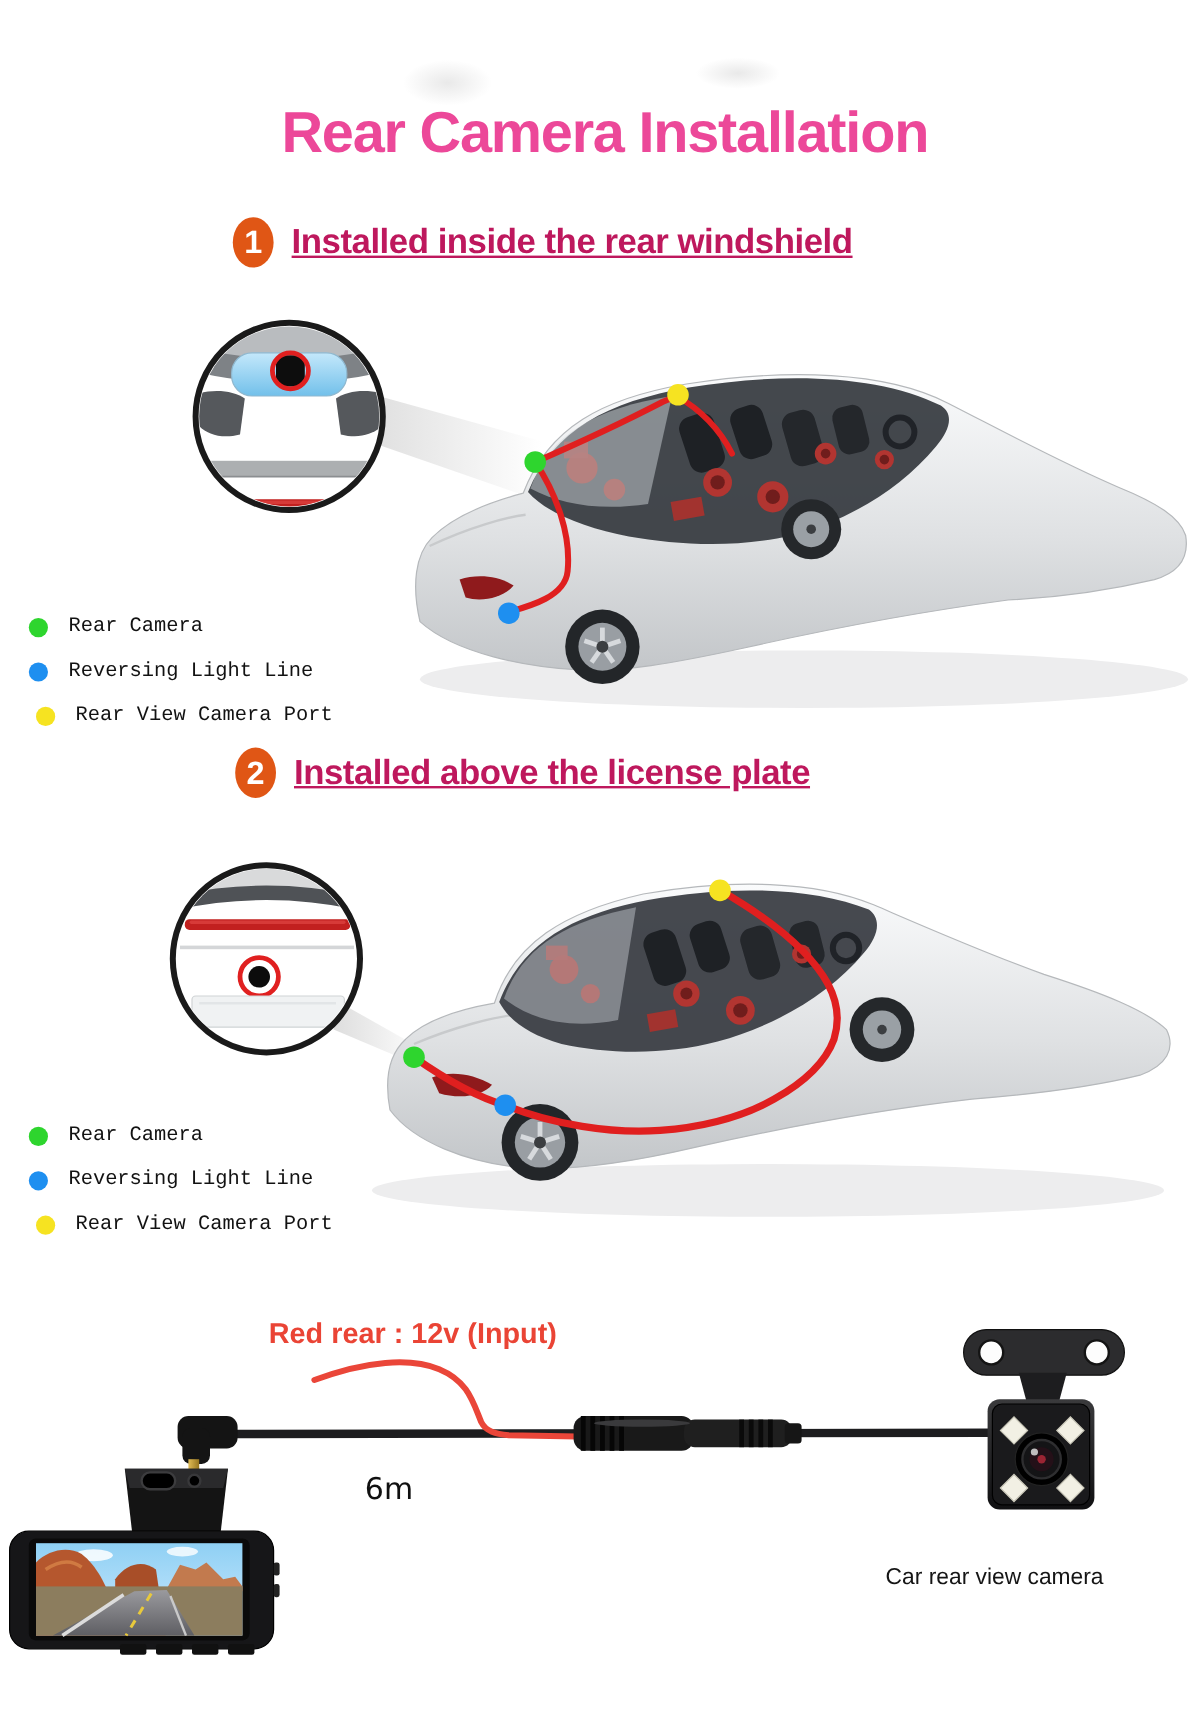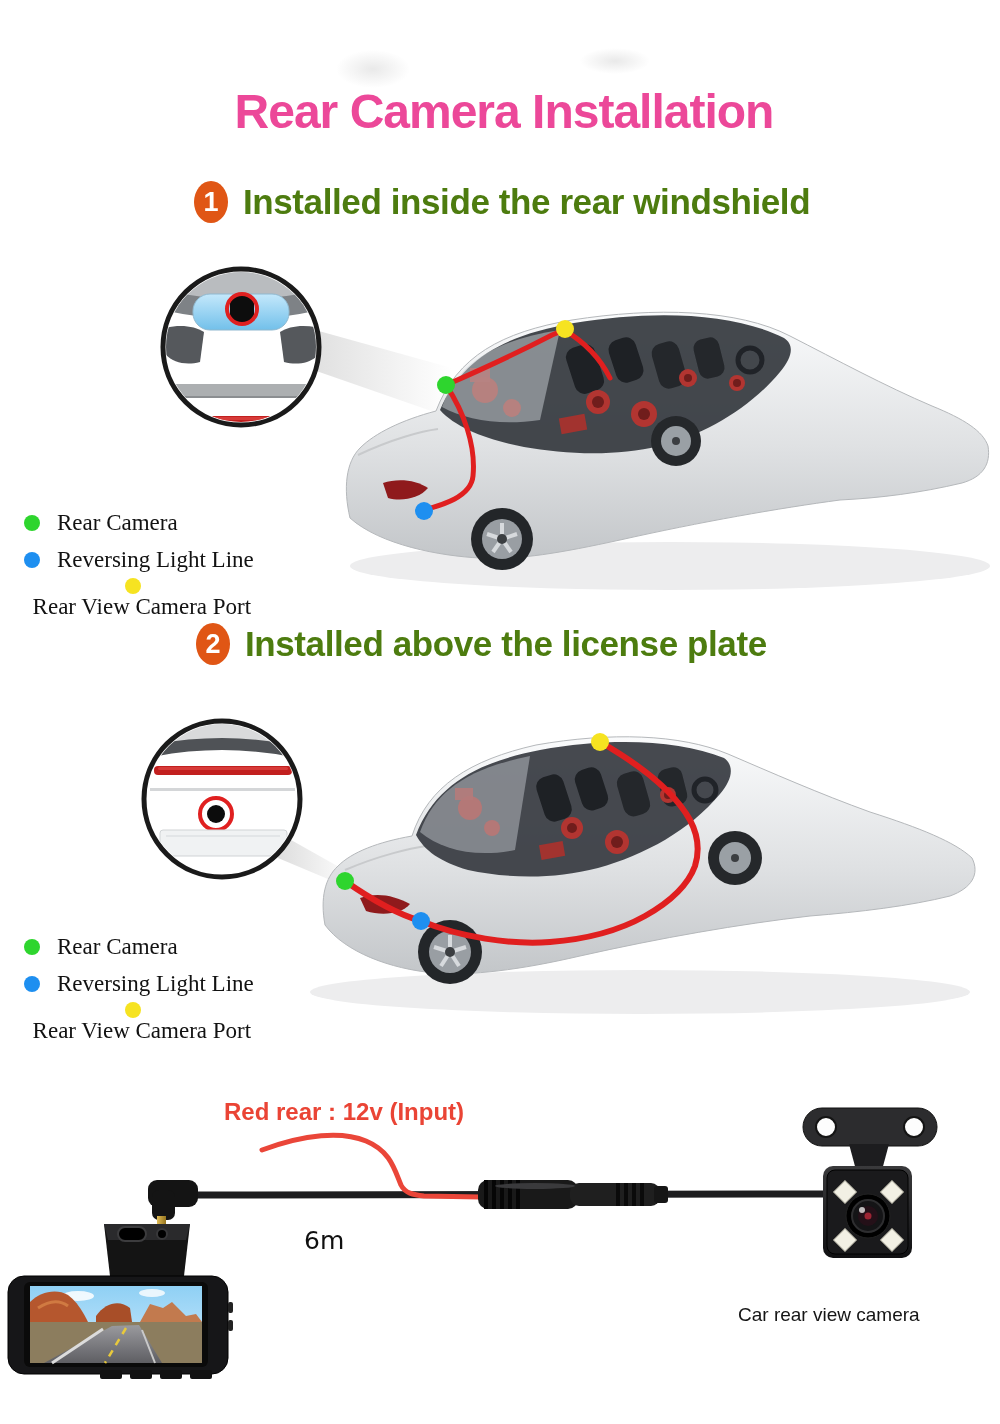--- a/index.html
+++ b/index.html
@@ -4,26 +4,26 @@
 <style>
   html,body{margin:0;padding:0;background:#ffffff;}
   .page{position:relative;width:1000px;height:1424px;background:#fff;overflow:hidden;
         font-family:"Liberation Sans",sans-serif;color:#111;}
   .smudge{position:absolute;border-radius:50%;background:radial-gradient(closest-side,#e9e9e9,rgba(255,255,255,0));}
   .title{position:absolute;left:4px;top:84px;width:100%;text-align:center;
          font-size:48px;font-weight:700;letter-spacing:-1px;color:#ec4899;}
   .step{position:absolute;display:flex;align-items:center;gap:15px;height:44px;}
   .step-badge{width:34px;height:42px;border-radius:50%;color:#fff;font-size:27px;font-weight:700;
               display:flex;align-items:center;justify-content:center;}
-  .step-label{font-size:35px;font-weight:700;letter-spacing:-0.4px;color:#4d7c0f;}
+  .step-label{font-size:29px;font-weight:700;letter-spacing:-0.4px;color:#be185d;text-decoration:underline;}
   .legend{position:absolute;left:24px;display:flex;flex-direction:column;}
   .legend-row{display:flex;align-items:center;height:37px;}
-  .legend-row.indent{padding-left:6px;flex-direction:column;}
+  .legend-row.indent{padding-left:6px;}
   .legend-dot{width:16px;height:16px;border-radius:50%;margin-right:17px;flex:0 0 auto;}
-  .legend-label{font-family:Liberation Serif, serif;font-size:23px;color:#121212;}
+  .legend-label{font-family:Liberation Mono, monospace;font-size:17px;color:#121212;}
   .fig{position:absolute;}
   .lbl{position:absolute;white-space:nowrap;}
   .lbl-red{font-size:24px;font-weight:700;}
   .lbl-connect{font-size:26px;font-weight:700;color:#101010;letter-spacing:-0.3px;}
   .lbl-6m{font-size:25px;font-weight:500;color:#101010;font-family:"DejaVu Sans",sans-serif;}
   .lbl-caption{font-size:19px;font-weight:500;color:#151515;}
 </style>
 </head>
 <body>
 

